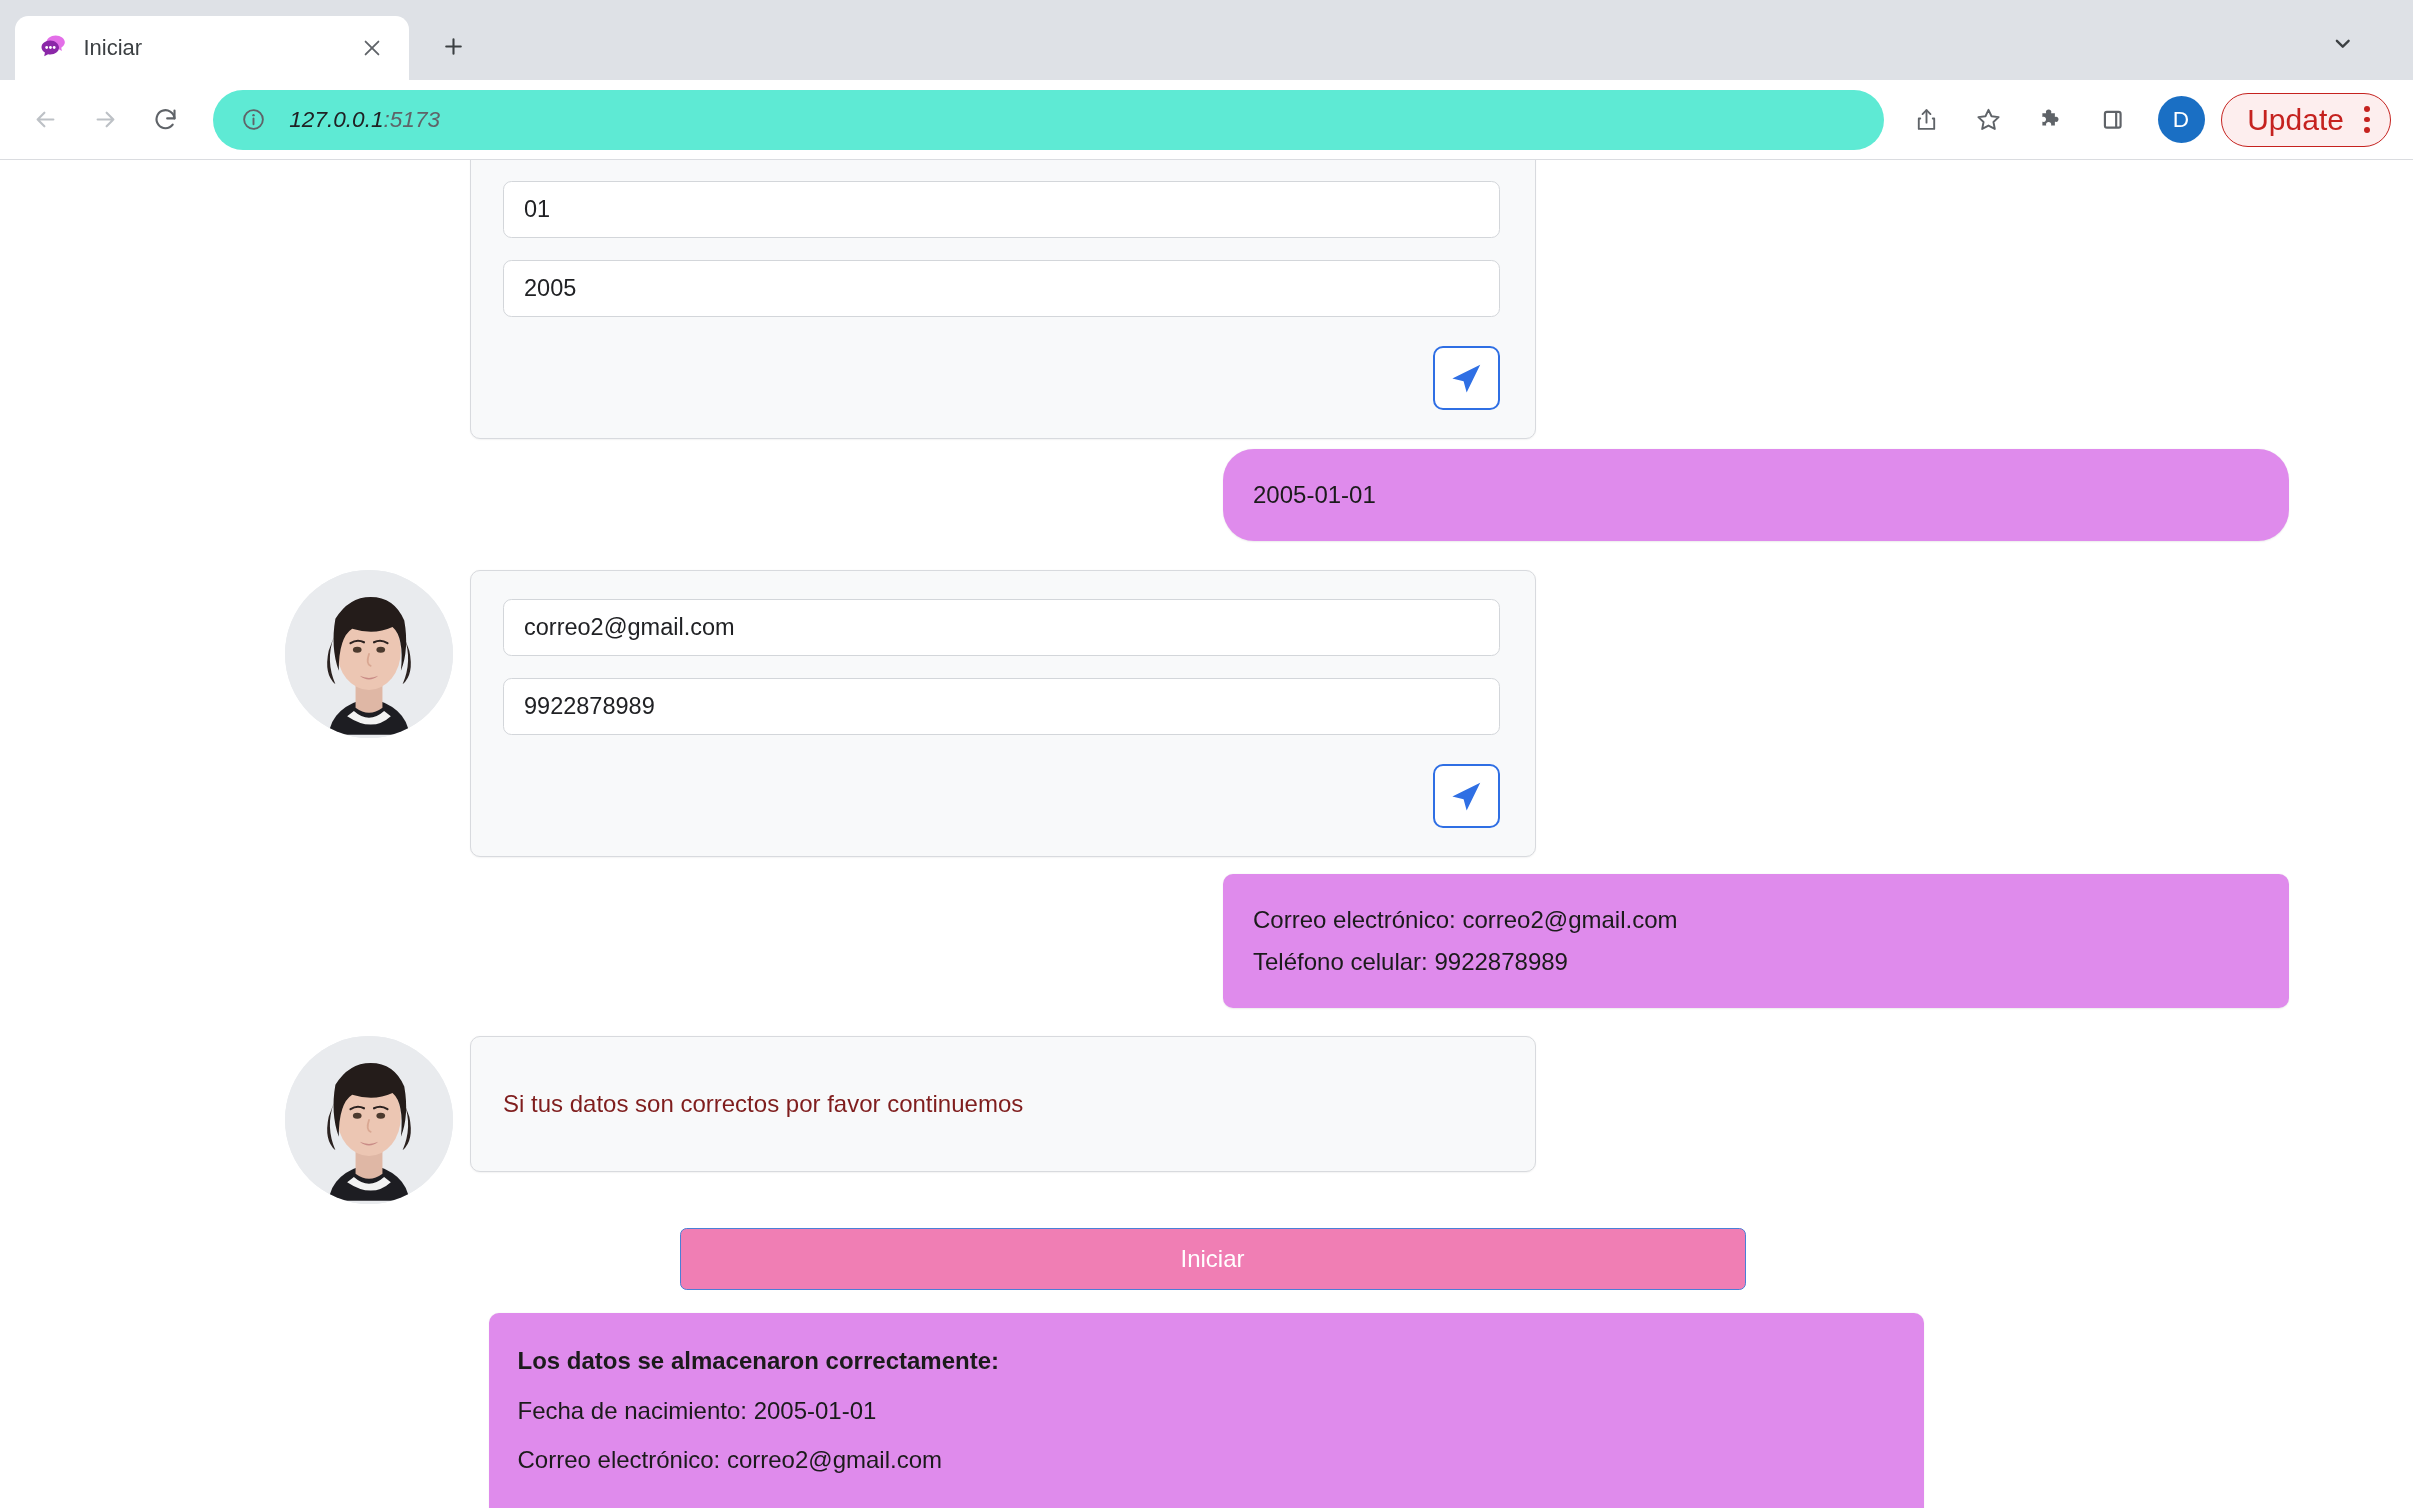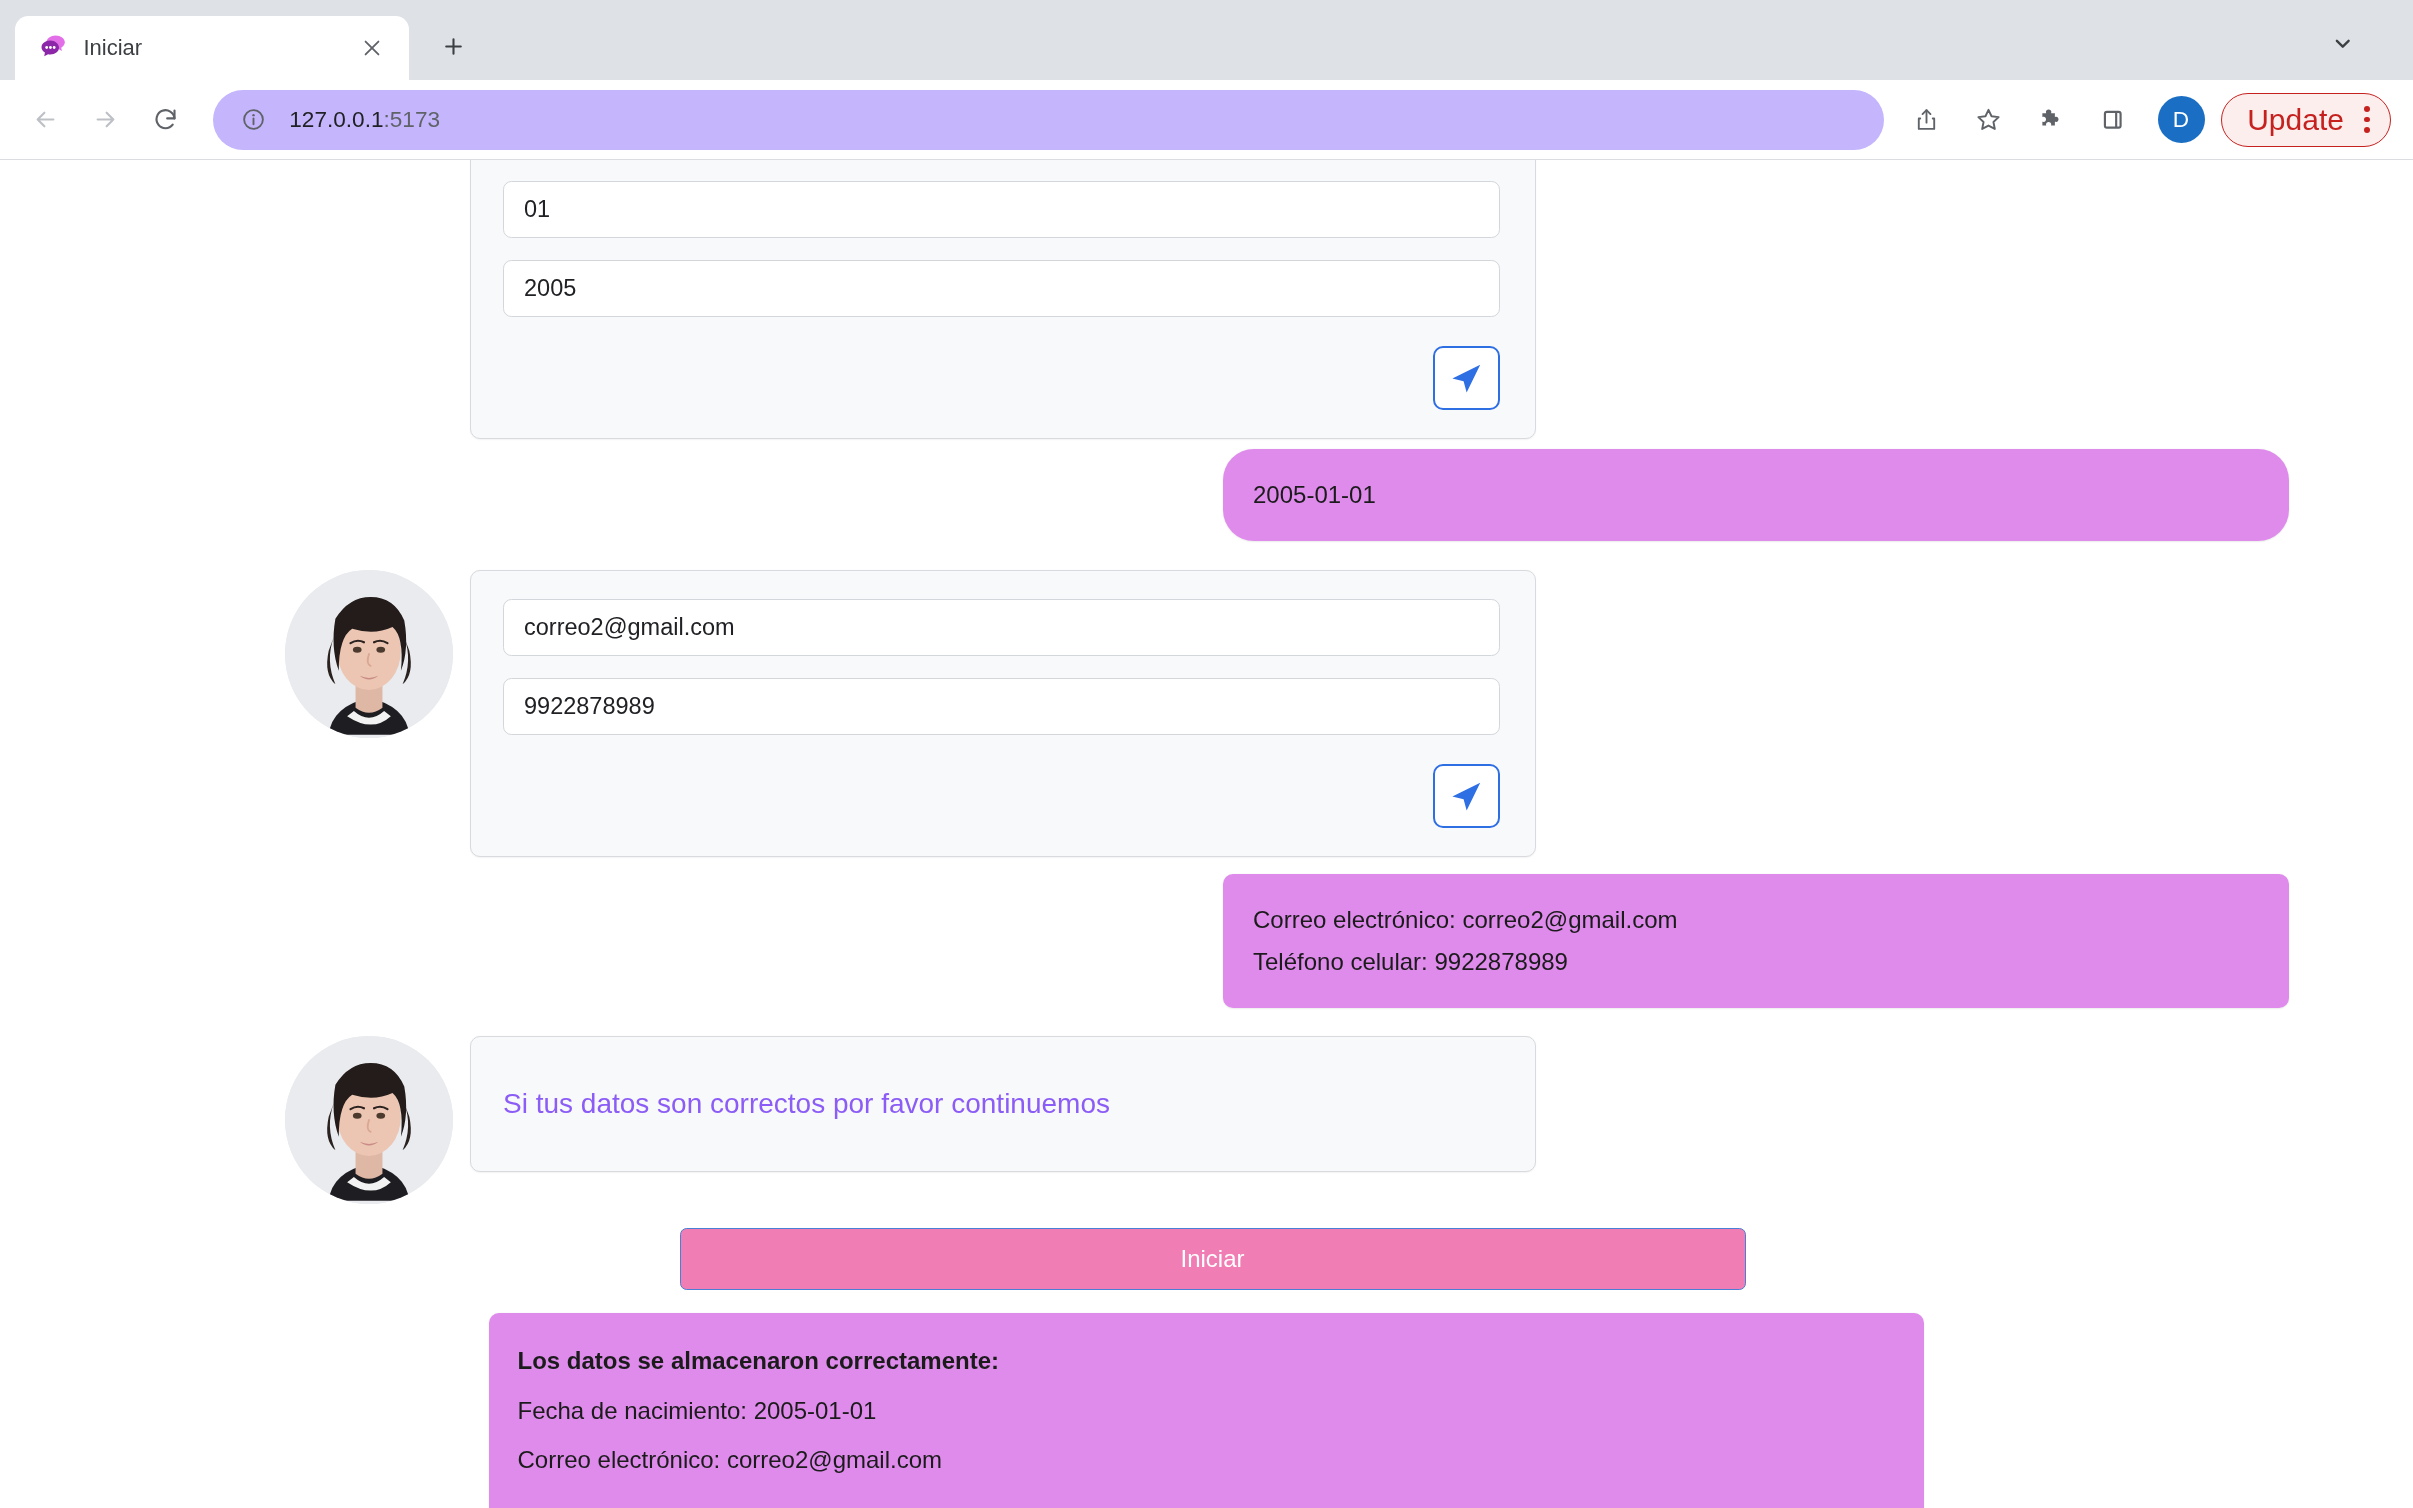--- a/index.html
+++ b/index.html
@@ -67,26 +67,27 @@
     width: 60px; height: 60px;
     display: flex; align-items: center; justify-content: center;
     border-radius: 50%;
     color: #5f6368;
     flex: 0 0 60px;
   }
   .navbtn.dim { color: #bdc1c6; }
   .omnibox {
     flex: 1;
     height: 60px;
-    background: #c4b5fd;
+    background: #5eead4;
     border-radius: 30px;
     display: flex; align-items: center;
     margin: 0 13.4px 0 18.4px;
     padding: 0 22px 0 23.5px;
     min-width: 0;
+    font-style: italic;
   }
   .omni-info { width: 34px; height: 34px; flex: 0 0 34px; color: #5f6368; margin-right: 18.4px; display:flex; align-items:center; justify-content:center;}
   .omni-url { font-size: 22.6px; color: #202124; white-space: nowrap; }
   .omni-url .port { color: #5f6368; }
   .toolbar-icons { display: flex; align-items: center; gap: 5px; }
   .ticon {
     width: 57px; height: 57px;
     display: flex; align-items: center; justify-content: center;
     color: #5f6368;
     flex: 0 0 57px;
@@ -175,21 +176,21 @@
   .field:last-of-type { margin-bottom: 0; }
   .card-actions { display: flex; justify-content: flex-end; margin-top: 28.5px; }
   .send-btn {
     width: 67px; height: 64px;
     border: 2.5px solid #2f6fe4;
     border-radius: 10px;
     background: #ffffff;
     display: flex; align-items: center; justify-content: center;
   }
   .send-btn svg { width: 35px; height: 35px; }
-  .bot-text { font-size: 28px; color: #8b5cf6; }
+  .bot-text { font-size: 24px; color: #7f1d1d; }
 
   
   .bubble {
     background: #df8bec;
     border-radius: 10px;
     padding: 25px 30px;
     min-width: 1066px;
     max-width: 1066px;
     font-size: 24px;
     color: #1b1b1b;

